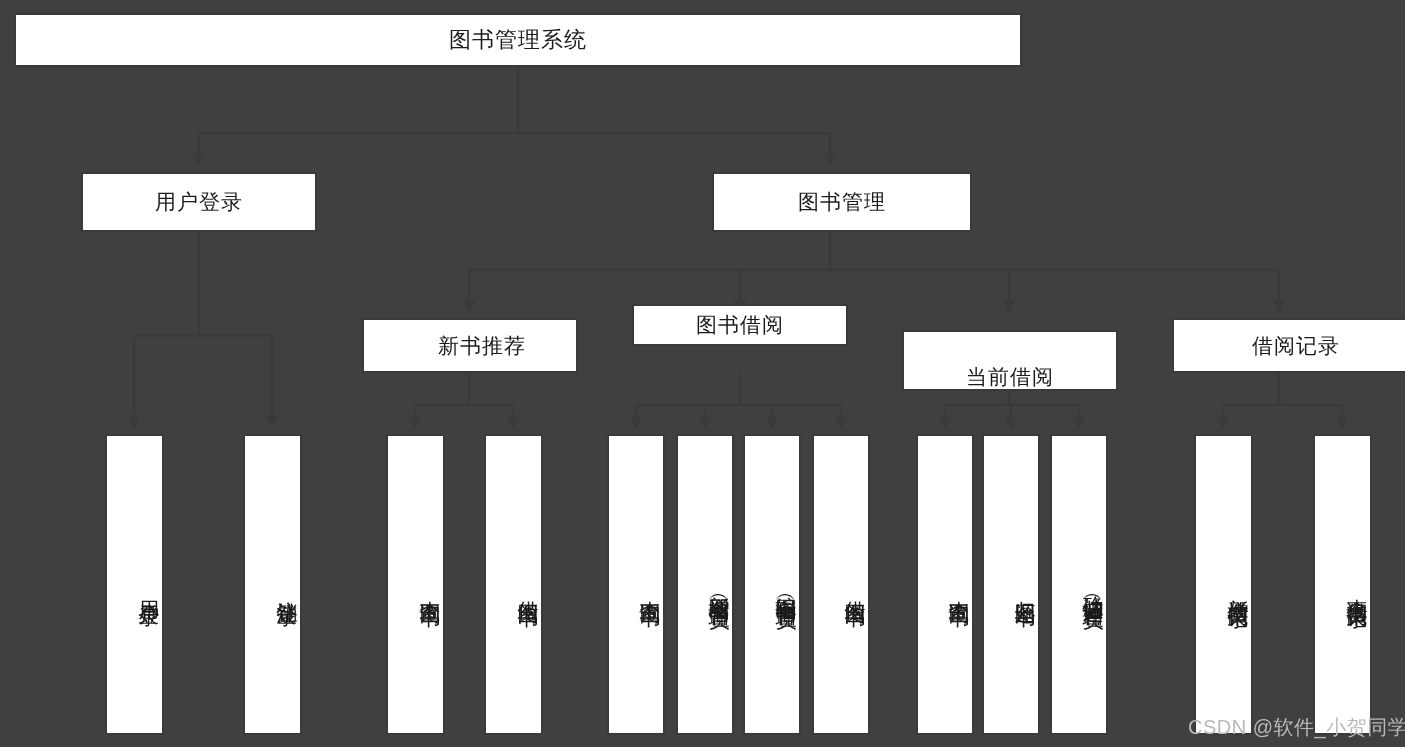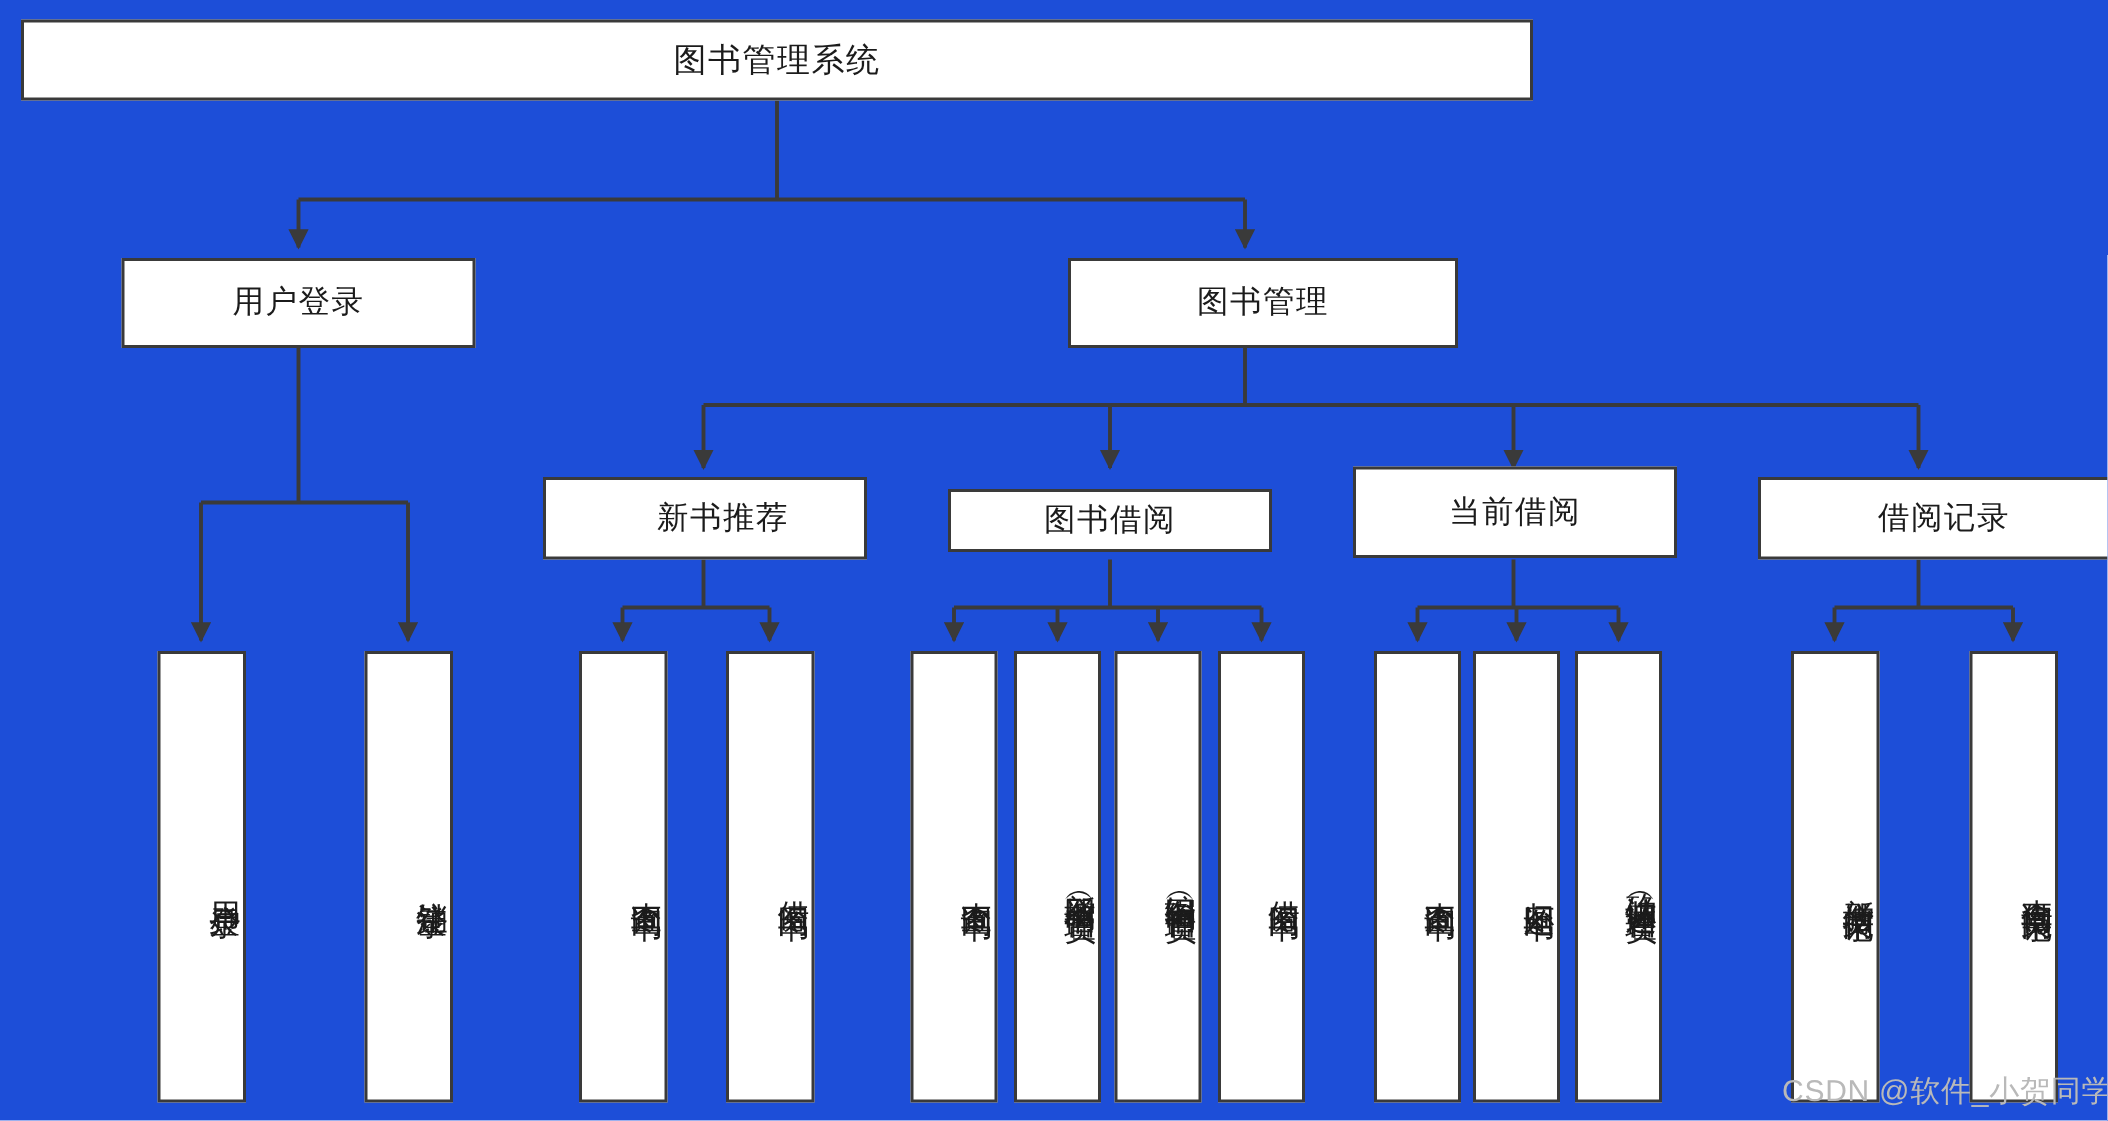--- a/index.html
+++ b/index.html
@@ -8,21 +8,21 @@
     padding: 0;
     background: #ffffff;
   }
   body {
     font-family: "Liberation Sans", "DejaVu Sans", sans-serif;
   }
   #diagram-root {
     position: relative;
     width: 1405px;
     height: 747px;
-    background: #1d4ed8;
+    background: #404040;
     overflow: hidden;
   }
   #edge-layer {
     position: absolute;
     left: 0;
     top: 0;
     width: 1405px;
     height: 747px;
   }
   .node {
@@ -130,24 +130,24 @@
   <div class="node node-h" style="left:81px; top:172px; width:236px; height:60px;">
     <span>用户登录</span>
   </div>
   <div class="node node-h" style="left:712px; top:172px; width:260px; height:60px;">
     <span>图书管理</span>
   </div>
 
   <div class="node node-h" style="left:362px; top:318px; width:216px; height:55px;padding-left:24px;">
     <span>新书推荐</span>
   </div>
-  <div class="node node-h" style="left:632px; top:326px; width:216px; height:42px;">
+  <div class="node node-h" style="left:632px; top:304px; width:216px; height:42px;">
     <span>图书借阅</span>
   </div>
-  <div class="node node-h" style="left:902px; top:311px; width:216px; height:61px;">
+  <div class="node node-h" style="left:902px; top:330px; width:216px; height:61px;align-items:flex-end;">
     <span>当前借阅</span>
   </div>
   <div class="node node-h" style="left:1172px; top:318px; width:248px; height:55px;">
     <span>借阅记录</span>
   </div>
 
   <div class="node node-v" style="left:105px; top:434px; width:59px; height:301px;">
     <span>用户登录</span>
   </div>
   <div class="node node-v" style="left:243px; top:434px; width:59px; height:301px;">

